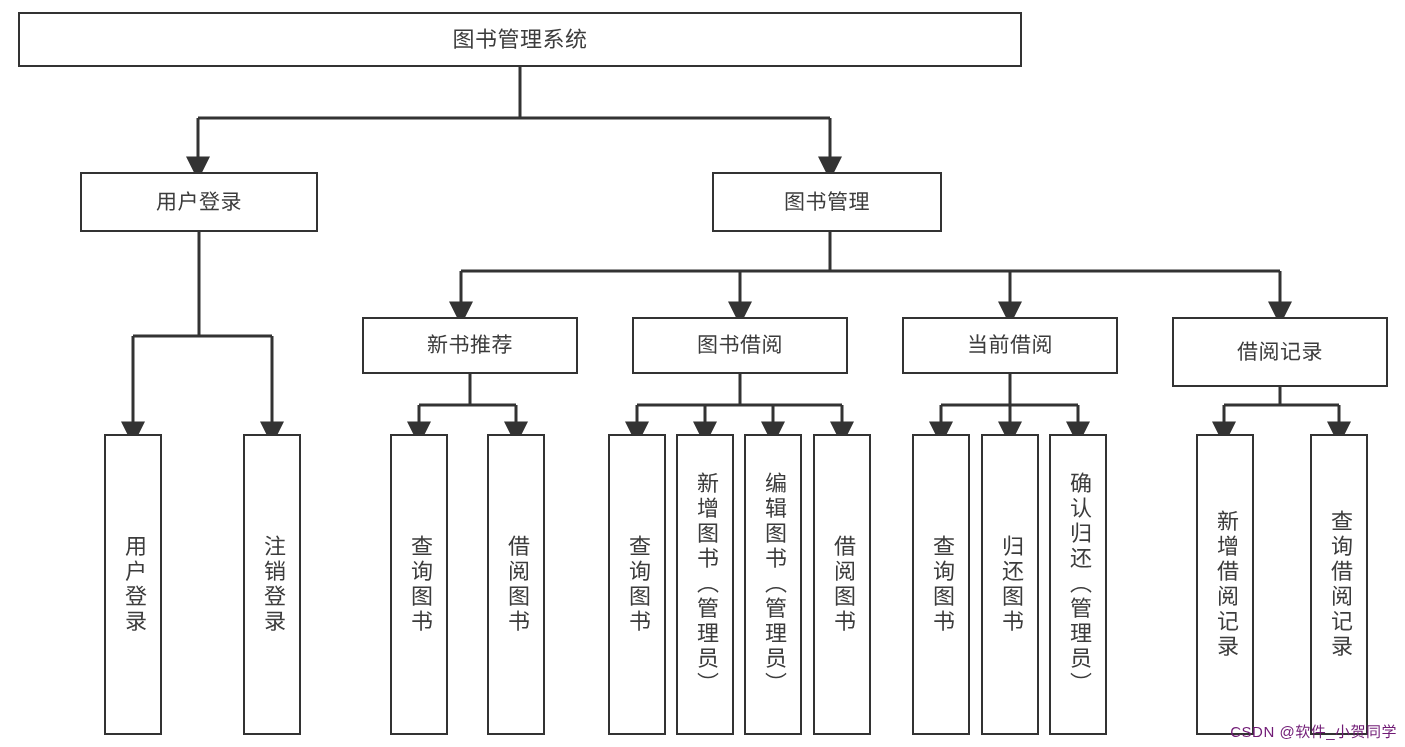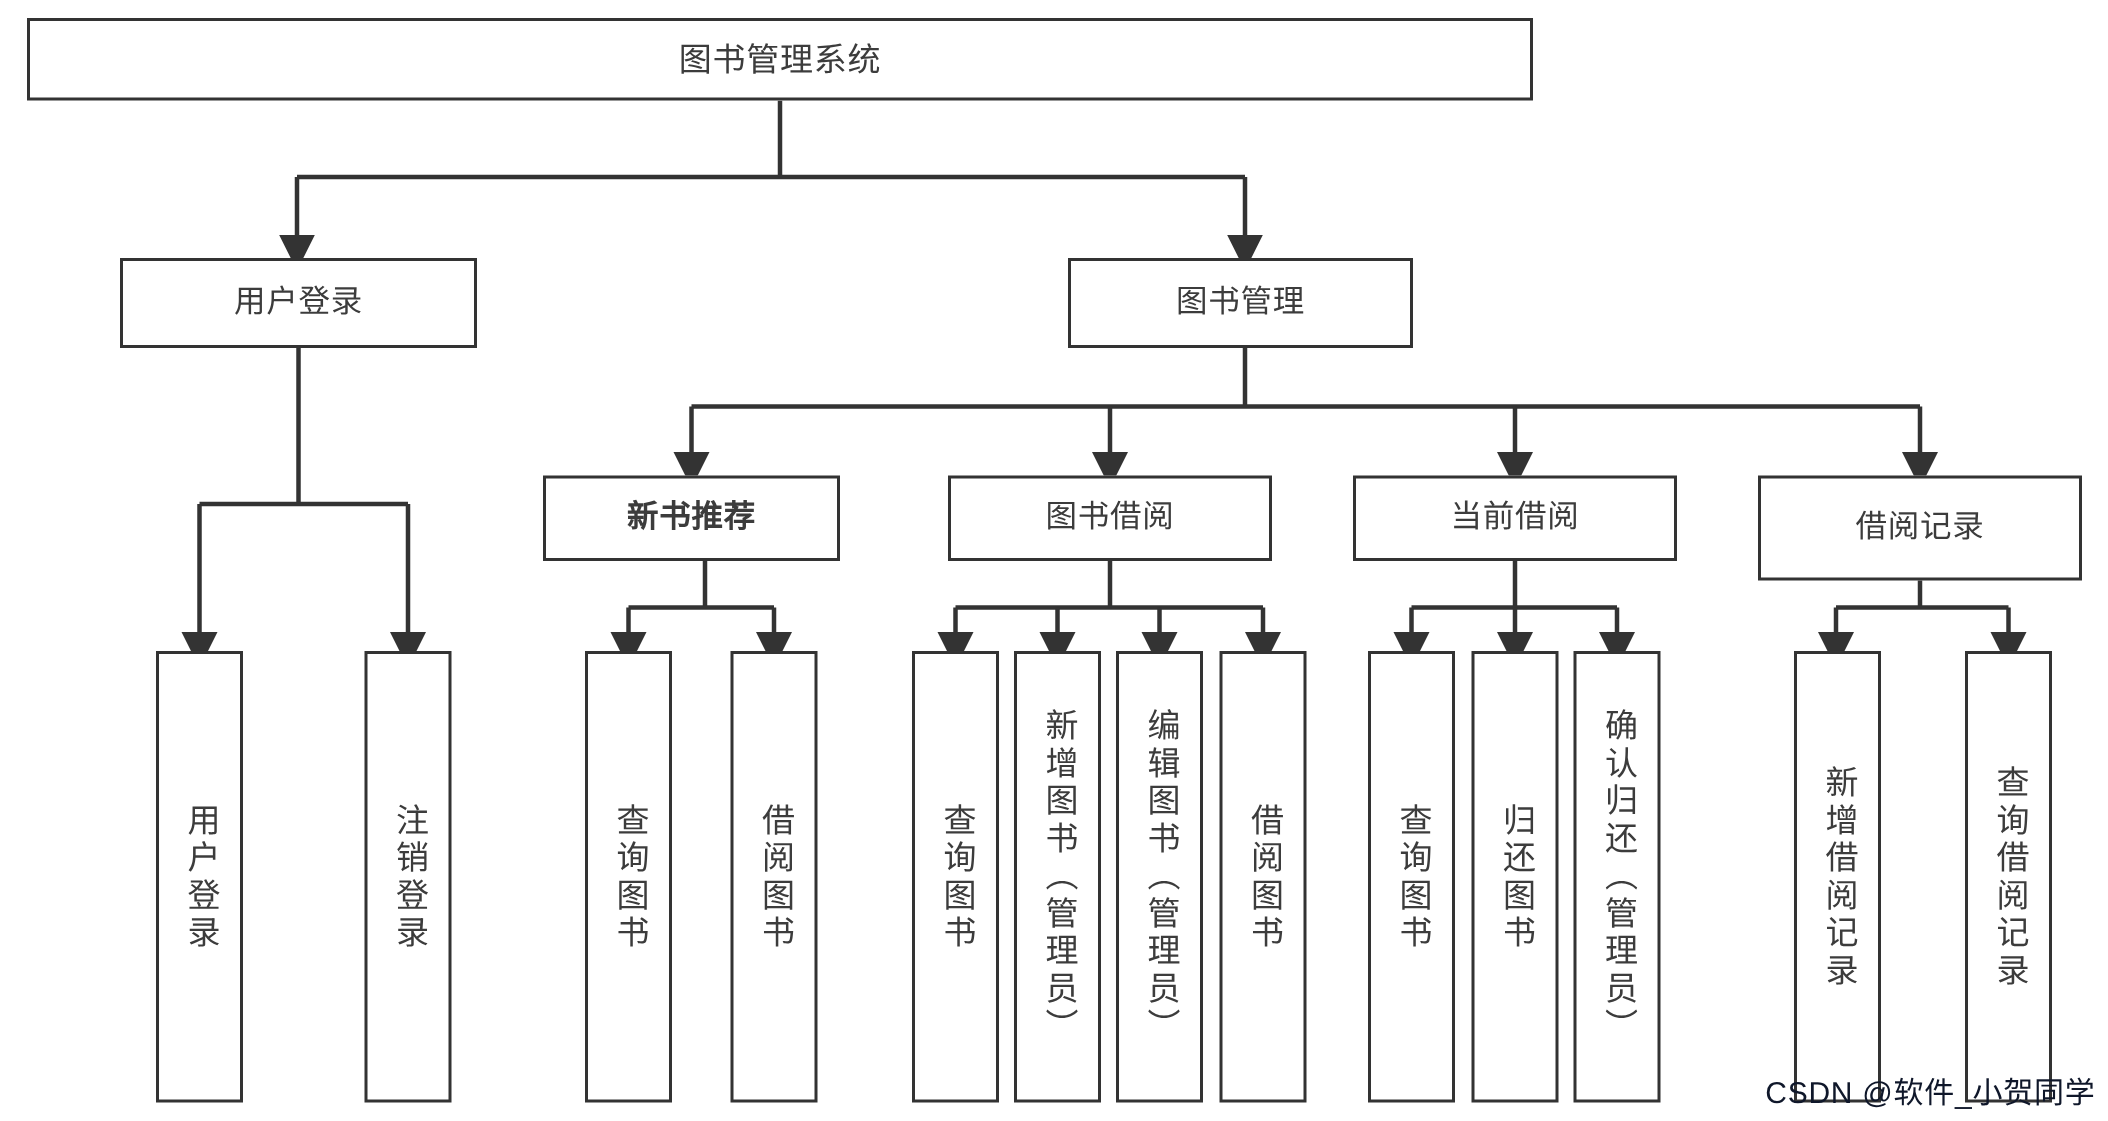--- a/index.html
+++ b/index.html
@@ -53,22 +53,22 @@
     align-items: center;
     justify-content: center;
   }
   .node.root {
     font-size: 22px;
   }
   .watermark {
     position: absolute;
     right: 8px;
     bottom: 6px;
-    font-size: 20px;
-    color: #0f172a;
+    font-size: 15px;
+    color: #701a75;
     letter-spacing: 0.5px;
     white-space: nowrap;
     z-index: 3;
     font-family: "Liberation Sans", "DejaVu Sans", sans-serif;
   }
 </style>
 </head>
 <body>
 
 <div id="canvas">
@@ -121,21 +121,21 @@
       <path d="M1224,405 L1224,425" marker-end="url(#arrow)"></path>
       <path d="M1339,405 L1339,425" marker-end="url(#arrow)"></path>
     </g>
   </svg>
 
   <div class="node horizontal root" style="left:18px; top:12px; width:1004px; height:55px;">图书管理系统</div>
 
   <div class="node horizontal" style="left:80px; top:172px; width:238px; height:60px;">用户登录</div>
   <div class="node horizontal" style="left:712px; top:172px; width:230px; height:60px;">图书管理</div>
 
-  <div class="node horizontal" style="left:362px; top:317px; width:198px; height:57px;font-weight:bold;">新书推荐</div>
+  <div class="node horizontal" style="left:362px; top:317px; width:216px; height:57px;">新书推荐</div>
   <div class="node horizontal" style="left:902px; top:317px; width:216px; height:57px;">当前借阅</div>
   <div class="node horizontal" style="left:632px; top:317px; width:216px; height:57px;">图书借阅</div>
   <div class="node horizontal" style="left:1172px; top:317px; width:216px; height:70px;">借阅记录</div>
 
   <div class="node vertical" style="left:104px; top:434px; width:58px; height:301px;">用户登录</div>
   <div class="node vertical" style="left:243px; top:434px; width:58px; height:301px;">注销登录</div>
 
   <div class="node vertical" style="left:390px; top:434px; width:58px; height:301px;">查询图书</div>
   <div class="node vertical" style="left:487px; top:434px; width:58px; height:301px;">借阅图书</div>
 

